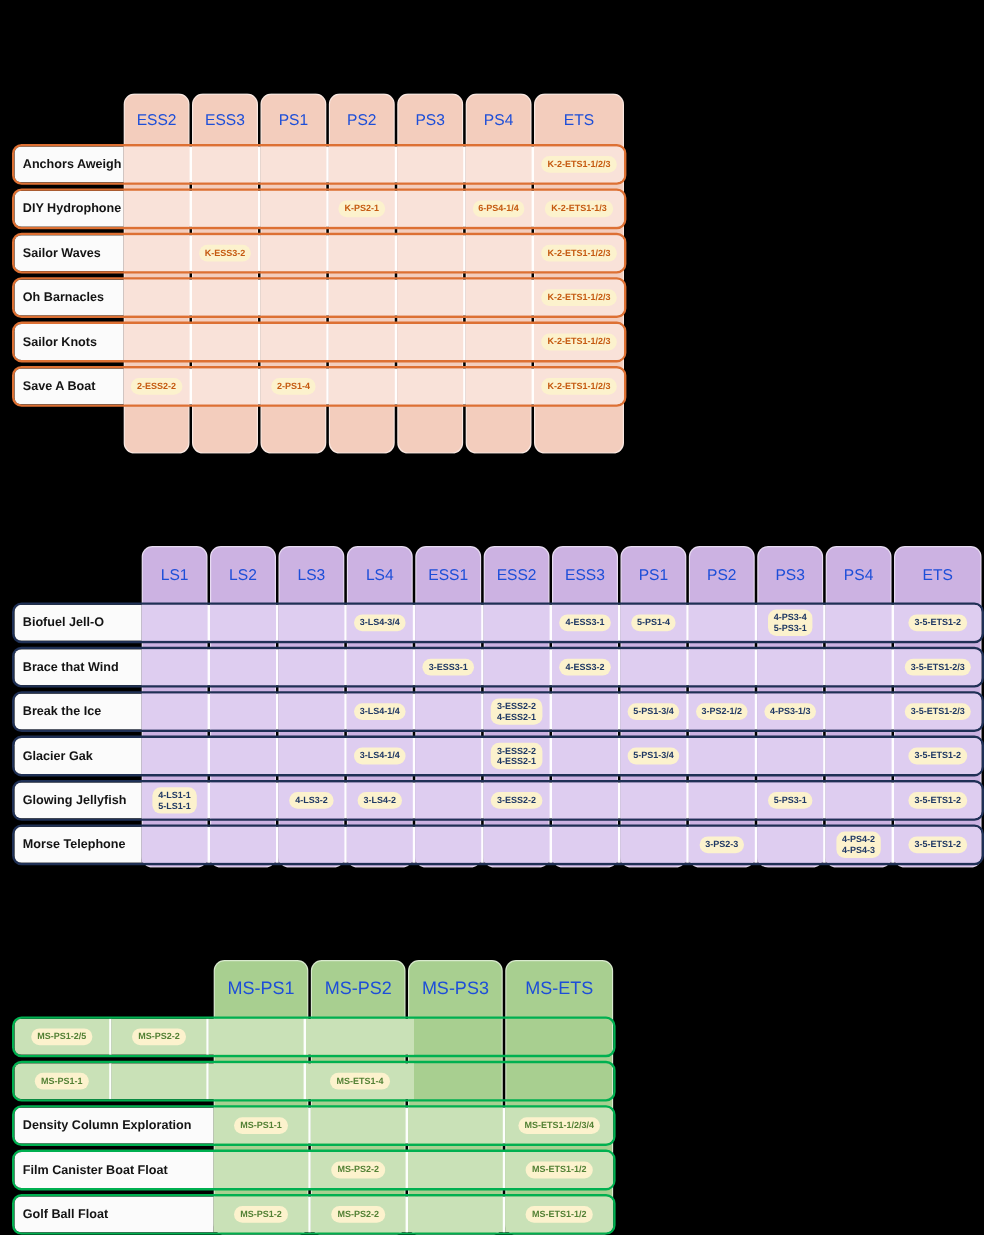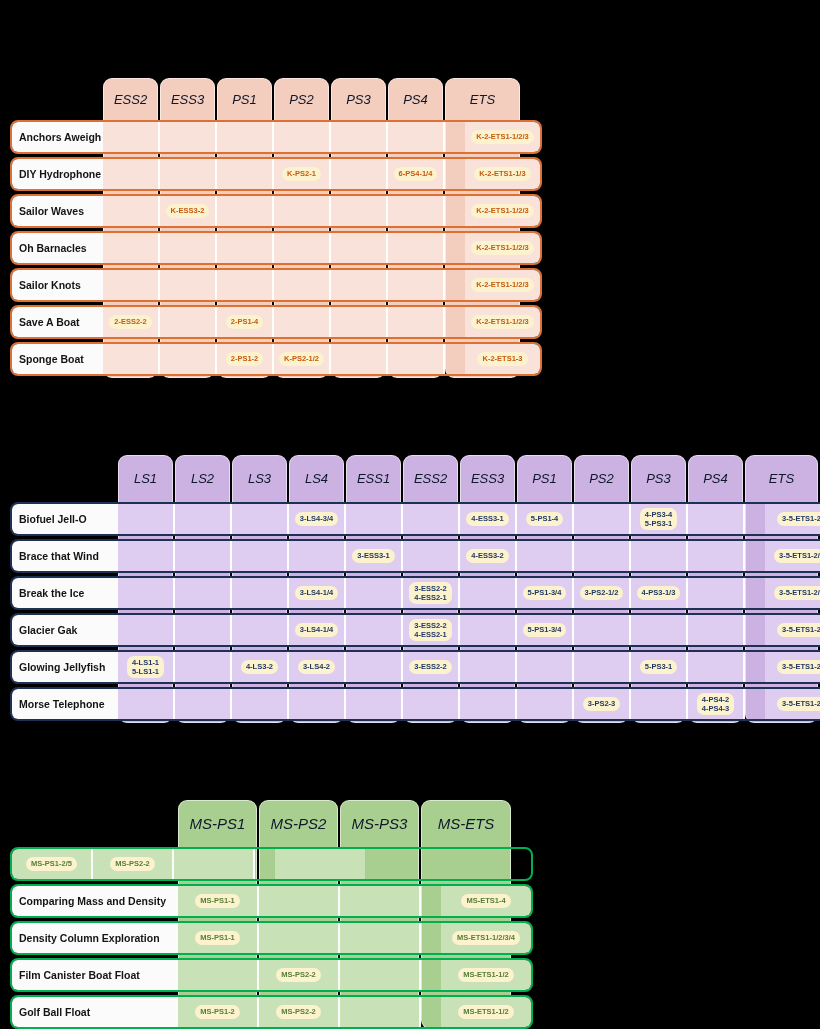--- a/index.html
+++ b/index.html
@@ -33,21 +33,21 @@
   .cols{position:absolute;top:0;display:flex;}
   .cols{left:var(--labelw);}
   .colstrip{
     width:var(--colw);height:var(--colsh);margin-right:2px;
     background:var(--strip);border:1px solid rgba(255,255,255,0.55);
     border-radius:9px;box-sizing:border-box;
   }
   .colstrip.last{width:var(--lastw);margin-right:0;}
   .tablabel{
     height:var(--tabh);display:flex;align-items:center;justify-content:center;
-    font-size:var(--tabfs);color:#0f172a;letter-spacing:0;font-style:italic;
+    font-size:var(--tabfs);color:#1d4ed8;letter-spacing:0;
   }
 
   
   .rows{
     position:absolute;left:0;top:calc(var(--tabh) + 2px);
     display:flex;flex-direction:column;gap:3px;justify-content:space-between;
   }
   .trow{
     display:flex;height:34px;box-sizing:border-box;
     border:2px solid var(--border);border-radius:8px;overflow:hidden;
@@ -57,21 +57,21 @@
     width:calc(var(--labelw) - 2px);box-sizing:border-box;flex:0 0 auto;
     background:#fbfbfb;display:flex;align-items:center;
     padding-left:7px;font-size:10.5px;font-weight:bold;color:#141414;
     white-space:nowrap;
   }
   .cell{
     width:calc(var(--colw) + 2px);box-sizing:border-box;flex:0 0 auto;
     background:var(--rowfill);border-right:2px solid rgba(255,255,255,0.95);
     display:flex;align-items:center;justify-content:center;
   }
-  .cell.last{width:var(--lastw);border-right:none;margin-left:20px;}
+  .cell.last{width:var(--lastw);border-right:none;}
   .badge{
     background:#fcf2cd;color:var(--badgetext);
     font-size:7.5px;font-weight:bold;line-height:1.25;
     padding:2px 5px;border-radius:7px 7px 7px 7px;
     white-space:pre-line;text-align:center;max-width:95%;
   }
 </style>
 </head>
 <body>
 
@@ -175,36 +175,20 @@
         <div class="cell">
           <div class="badge">2-PS1-4</div>
         </div>
         <div class="cell"></div>
         <div class="cell"></div>
         <div class="cell"></div>
         <div class="cell last">
           <div class="badge">K-2-ETS1-1/2/3</div>
         </div>
       </div>
-      <div class="trow">
-        <div class="rowlabel">Sponge Boat</div>
-        <div class="cell"></div>
-        <div class="cell"></div>
-        <div class="cell">
-          <div class="badge">2-PS1-2</div>
-        </div>
-        <div class="cell">
-          <div class="badge">K-PS2-1/2</div>
-        </div>
-        <div class="cell"></div>
-        <div class="cell"></div>
-        <div class="cell last">
-          <div class="badge">K-2-ETS1-3</div>
-        </div>
-      </div>
     </div>
   </div>
 <div class="ngss-table t-purple">
     <div class="cols">
       <div class="colstrip">
         <div class="tablabel">LS1</div>
       </div>
       <div class="colstrip">
         <div class="tablabel">LS2</div>
       </div>
@@ -411,21 +395,20 @@
         <div class="cell">
           <div class="badge">MS-PS1-2/5</div>
         </div>
         <div class="cell">
           <div class="badge">MS-PS2-2</div>
         </div>
         <div class="cell"></div>
         <div class="cell last"></div>
       </div>
       <div class="trow">
-        <div class="rowlabel">Comparing Mass and Density</div>
         <div class="cell">
           <div class="badge">MS-PS1-1</div>
         </div>
         <div class="cell"></div>
         <div class="cell"></div>
         <div class="cell last">
           <div class="badge">MS-ETS1-4</div>
         </div>
       </div>
       <div class="trow">

